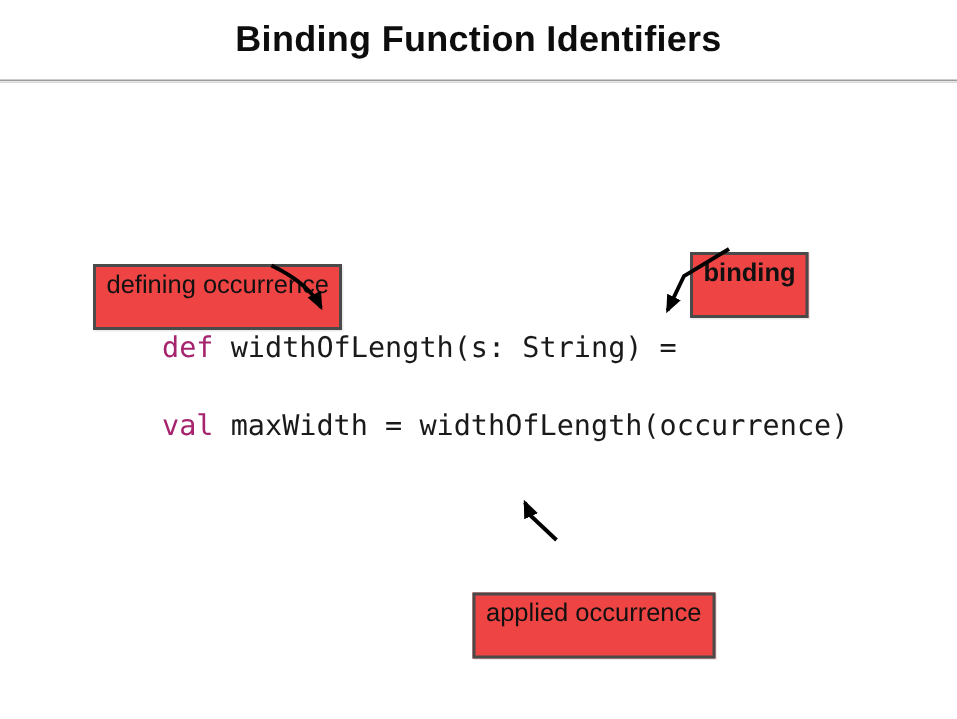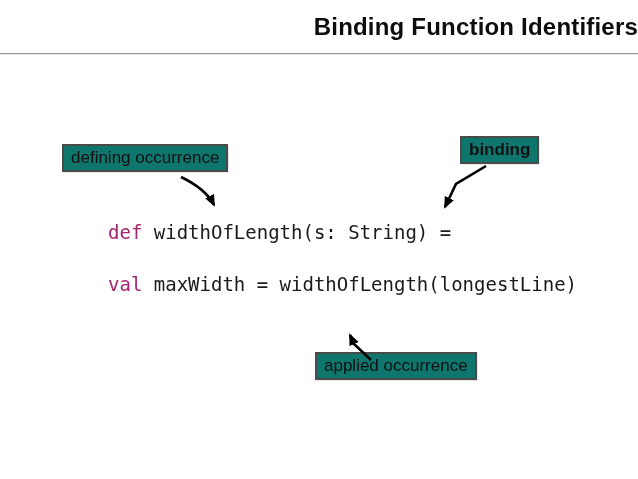--- a/index.html
+++ b/index.html
@@ -8,47 +8,48 @@
     background: #ffffff;
     font-family: "Liberation Sans", sans-serif;
     position: relative;
     overflow: hidden;
   }
   .slide { position: absolute; inset: 0; }
 
   .title {
     position: absolute;
     top: 13px; left: 0; right: 0;
-    text-align: right;
+    text-align: center;
     font-size: 24px;
     font-weight: bold;
     color: var(--title_text, #0d0d0d);
     letter-spacing: 0.2px;
   }
   .divider {
     position: absolute;
     top: 53px; left: 0; right: 0;
     height: 1px;
     background: var(--divider, #9c9c9c);
     border-bottom: 1px solid #e6e6e6;
   }
 
   .label-box {
     position: absolute;
     border: 2px solid var(--box_border, #4a4a4a);
-    background: #0f766e;
+    background: #ef4444;
     font-size: 17px;
     color: #111111;
-    padding: 2px 7px 2px 7px;
+    padding: 2px 7px 18px 7px;
     white-space: nowrap;
     box-shadow: 1px 1px 0 rgba(0,0,0,0.08);
+    margin-top: 32px;
   }
   .label-box.defining { left: 62px;  top: 144px; }
   .label-box.binding  { left: 460px; top: 136px; font-weight: bold; }
-  .label-box.applied  { left: 315px; top: 352px; text-align: right; }
+  .label-box.applied  { left: 315px; top: 363px; text-align: right; }
 
   .code {
     position: absolute;
     left: 108px; top: 219px;
     font-family: "DejaVu Sans Mono", monospace;
     font-size: 19px;
     line-height: 26px;
     color: var(--code_text, #1a1a1a);
   }
   .code-line { white-space: pre; height: 26px; }
@@ -79,21 +80,21 @@
     <span>defining occurrence</span>
   </div>
 
   <div class="label-box binding">
     <span>binding</span>
   </div>
 
   <div class="code">
     <div class="code-line"><span class="kw">def</span><span> widthOfLength(s: String) =</span></div>
     <div class="code-line"></div>
-    <div class="code-line"><span class="kw">val</span><span> maxWidth = widthOfLength(longestLine)</span></div>
+    <div class="code-line"><span class="kw">val</span><span> maxWidth = widthOfLength(occurrence)</span></div>
   </div>
 
   <div class="label-box applied">
     <span>applied occurrence</span>
   </div>
 
   <svg class="arrows" viewBox="0 0 638 479" xmlns="http://www.w3.org/2000/svg">
     <defs>
       <marker id="ah" markerUnits="userSpaceOnUse" markerWidth="13" markerHeight="11" refX="10" refY="5" orient="auto">
         <path d="M0,0 L12,5 L0,10 Z" fill="#000000"></path>

